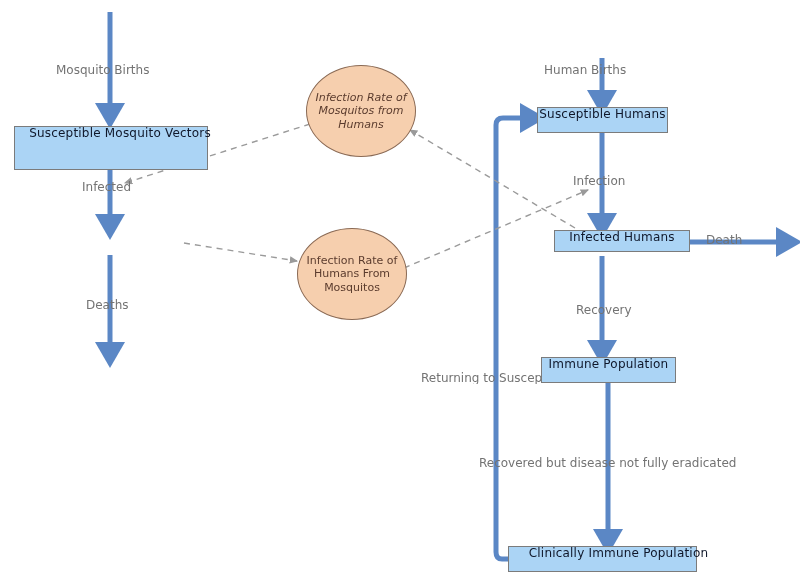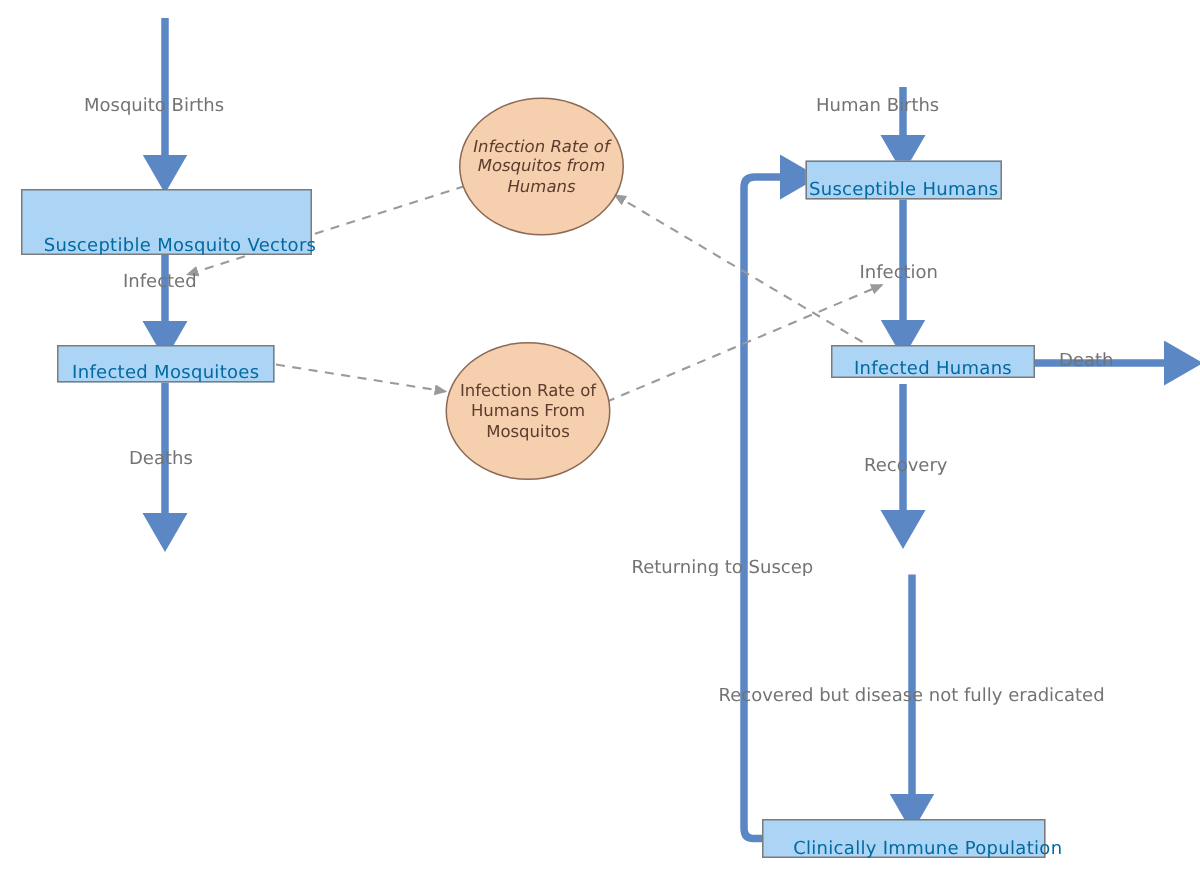--- a/index.html
+++ b/index.html
@@ -22,26 +22,26 @@
     left: 0;
     top: 0;
     width: 800px;
     height: 582px;
   }
   .node-box {
     position: absolute;
     box-sizing: border-box;
     background: #abd4f5;
     border: 1.5px solid #7b7b7b;
-    color: #0369a1;
+    color: #0f172a;
     font-family: "DejaVu Sans", sans-serif;
     font-size: 12px;
     line-height: 1;
     display: flex;
-    align-items: flex-end;
+    align-items: flex-start;
     justify-content: center;
     letter-spacing: 0.2px;
     white-space: nowrap;
     z-index: 5;
   }
   .ellipse-node {
     position: absolute;
     box-sizing: border-box;
     background: #f6cfae;
     border: 1.3px solid #8a6a55;
@@ -117,32 +117,32 @@
       <path d="M575,228 L410,130" marker-end="url(#dashArrow)"></path>
 
       <path d="M404,268 L588,190" marker-end="url(#dashArrow)"></path>
     </g>
   </svg>
 
   <div class="node-box" style="left:14px; top:126px; width:194px; height:44px;padding-left:18px;">
     <span>Susceptible Mosquito Vectors</span>
   </div>
 
-  <div class="node-box" style="left:38px; top:230px; width:145px; height:25px;">
-    <span>Infected Mosquitoes</span>
-  </div>
 
   <div class="node-box" style="left:537px; top:107px; width:131px; height:26px;">
     <span>Susceptible Humans</span>
   </div>
 
   <div class="node-box" style="left:554px; top:230px; width:136px; height:22px;">
     <span>Infected Humans</span>
   </div>
 
+  <div class="node-box" style="left:541px; top:357px; width:135px; height:26px;">
+    <span>Immune Population</span>
+  </div>
 
   <div class="node-box" style="left:508px; top:546px; width:189px; height:26px;padding-left:32px;">
     <span>Clinically Immune Population</span>
   </div>
 
   <div class="ellipse-node" style="left:306px; top:65px; width:110px; height:92px;">
     <span style="padding:0 6px;font-style:italic;">Infection Rate of Mosquitos from Humans</span>
   </div>
 
   <div class="ellipse-node" style="left:297px; top:228px; width:110px; height:92px;">

